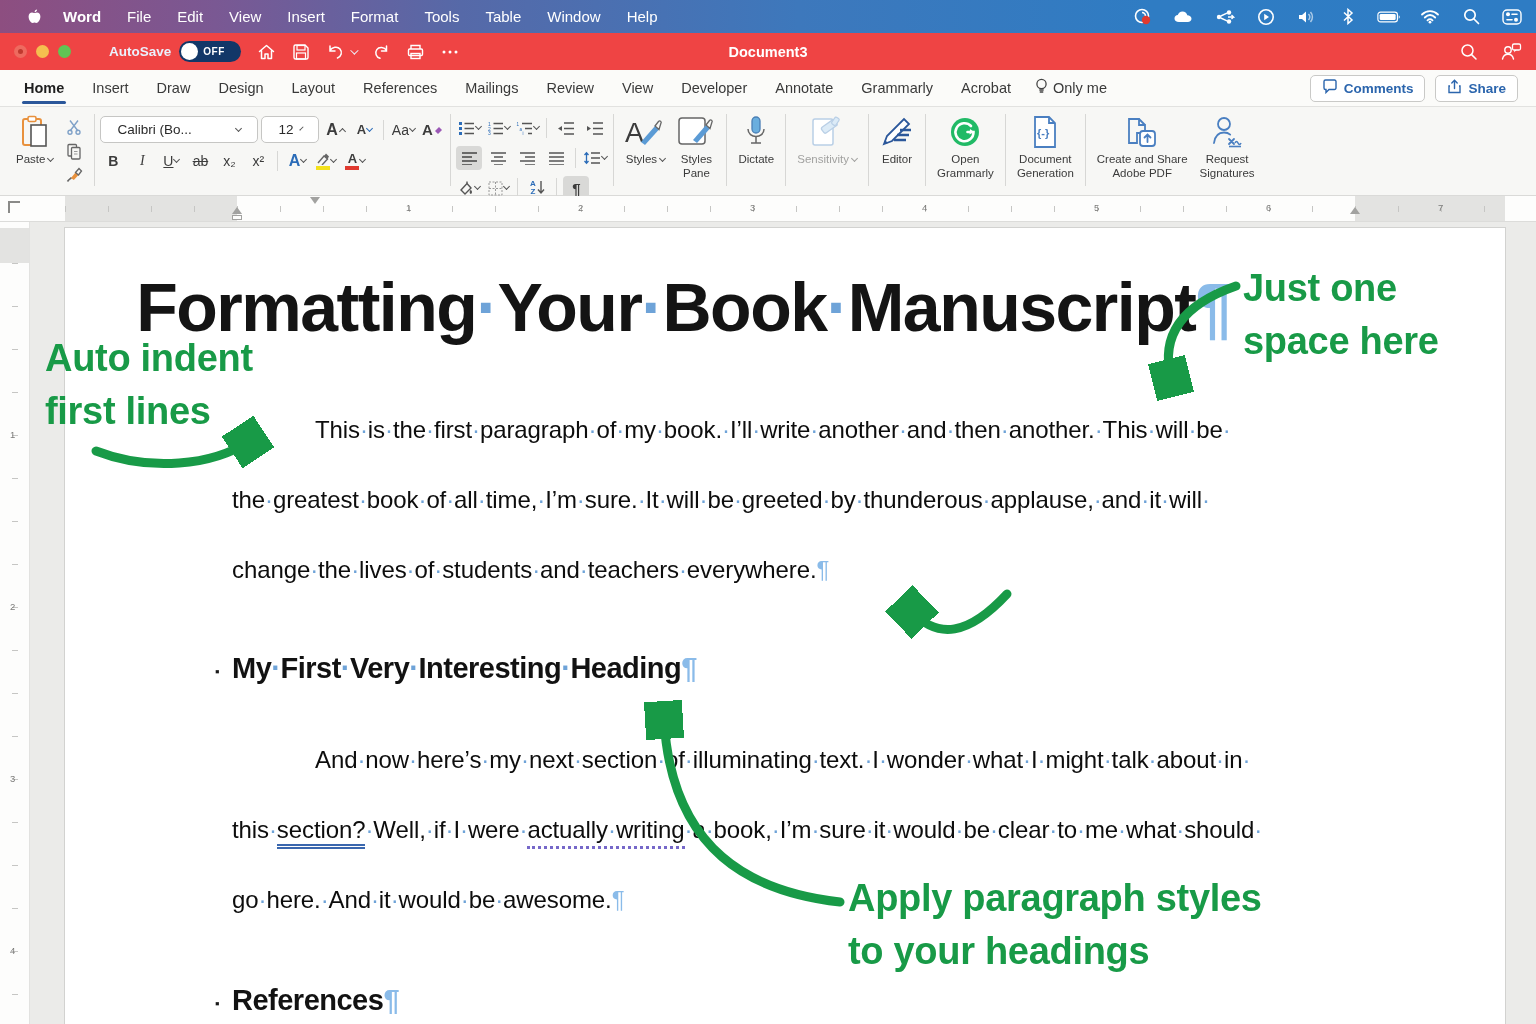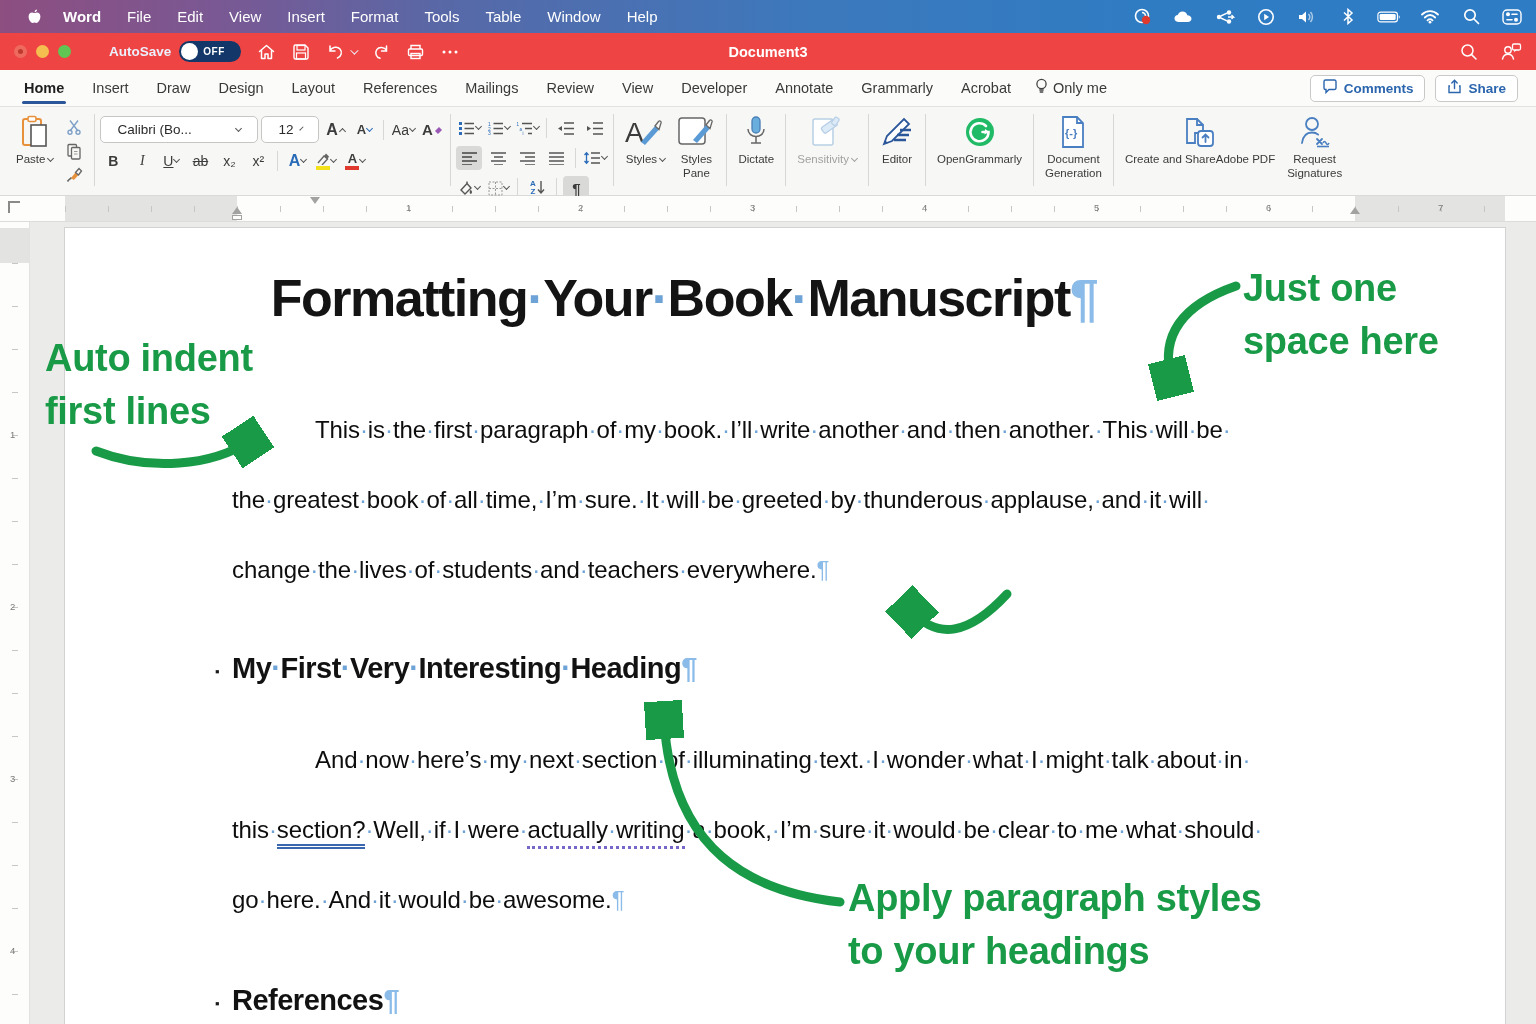--- a/index.html
+++ b/index.html
@@ -82,21 +82,21 @@
   
   .docarea { position:relative; height:802px; background:#ebebe9; }
   .vruler { position:absolute; left:0; top:0; width:30px; height:100%; background:#fdfdfc; border-right:1px solid #e2e2e0; z-index:2; }
   .vmargin { position:absolute; left:0; top:6px; width:100%; height:35px; background:#e3e3e1; }
   .vticks { position:absolute; left:12px; top:41px; width:6px; height:740px;
     background:repeating-linear-gradient(180deg,#c6c6c4 0 1px,transparent 1px 43px); }
   .vnum { position:absolute; left:10px; font-size:9.5px; color:#7b7b79; }
   .page { position:absolute; left:65px; top:6px; width:1440px; height:900px; background:#fff; box-shadow:0 0 0 1px #d2d2d0; z-index:1; }
 
   .dline { position:absolute; white-space:nowrap; font-size:24px; color:#0d0d0d; letter-spacing:-0.1px; }
-  .doc-title { position:absolute; left:0; top:40px; width:1238px; text-align:center; font-size:52px; font-weight:800; letter-spacing:-1.5px; color:#141414; white-space:nowrap; }
+  .doc-title { position:absolute; left:0; top:40px; width:1238px; text-align:center; font-size:68px; font-weight:800; letter-spacing:-1.5px; color:#141414; white-space:nowrap; }
   .dheading { position:absolute; white-space:nowrap; font-size:29px; font-weight:800; letter-spacing:-0.5px; color:#121212; }
   .hmarker { position:absolute; font-size:13px; color:#1a1a1a; }
   .dot { color:#6ea3d8; } .pil { color:#8abbe9; }
   .u-double { border-bottom:5px double #3a67ae; padding-bottom:1px; }
   .u-dotted { border-bottom:3px dotted #7668c9; padding-bottom:3px; }
 
   .anno { position:absolute; z-index:6; color:#189a47; font-weight:700; font-size:38px; line-height:53px; white-space:nowrap; letter-spacing:-0.3px; }
   .anno-arrows { position:absolute; left:0; top:0; width:1536px; height:802px; z-index:5; pointer-events:none; }
   .anno-arrows path { stroke:#189a47; stroke-width:9; fill:none; stroke-linecap:round; }
 </style>
@@ -601,21 +601,21 @@
 
   <div class="rgroup">
     <div class="bigbtn">
       <span class="bicon">
         <svg width="32" height="32" viewBox="0 0 32 32">
             <circle cx="16" cy="16" r="14" fill="#21ba66"></circle>
             <path d="M22 10 A9 9 0 1 0 24.5 16 L18.5 16" fill="none" stroke="#fff" stroke-width="2.6" stroke-linecap="round"></path>
             <path d="M21 13 L24.8 15.8 L20.5 18.5" fill="#fff"></path>
           </svg>
       </span>
-      <span class="blabel" style="flex-direction:row; gap:0;">
+      <span class="blabel" style="flex-direction:column; gap:0;">
           <span>Open</span>
           <span>Grammarly</span>
         </span>
     </div>
   </div>
   <div class="rsep"></div>
 
   <div class="rgroup">
     <div class="bigbtn">
       <span class="bicon">
@@ -635,21 +635,21 @@
 
   <div class="rgroup">
     <div class="bigbtn">
       <span class="bicon">
         <svg width="30" height="34" viewBox="0 0 30 34">
             <path d="M2 4 L12 4 L12 10 L18 10 L18 18 L10 18 L10 28 L2 28 Z M12 4 L18 10" fill="none" stroke="#4a7fc1" stroke-width="1.8"></path>
             <rect x="13" y="16" width="15" height="15" rx="3" fill="#fff" stroke="#4a7fc1" stroke-width="1.8"></rect>
             <path d="M20.5 27 L20.5 20 M17.5 22.5 L20.5 19.5 L23.5 22.5" fill="none" stroke="#4a7fc1" stroke-width="1.8" stroke-linecap="round"></path>
           </svg>
       </span>
-      <span class="blabel" style="flex-direction:row; gap:0;">
+      <span class="blabel" style="flex-direction:column; gap:0;">
           <span>Create and Share</span>
           <span>Adobe PDF</span>
         </span>
     </div>
     <div class="bigbtn">
       <span class="bicon">
         <svg width="32" height="34" viewBox="0 0 32 34">
             <circle cx="13" cy="9" r="6" fill="none" stroke="#4a7fc1" stroke-width="1.8"></circle>
             <path d="M3 28 C4 20.5 8 17.5 13 17.5 C15.5 17.5 17.6 18.2 19.2 19.6" fill="none" stroke="#4a7fc1" stroke-width="1.8" stroke-linecap="round"></path>
             <path d="M18 24 L23 29 M23 24 L18 29" stroke="#4a7fc1" stroke-width="1.8" stroke-linecap="round"></path>

